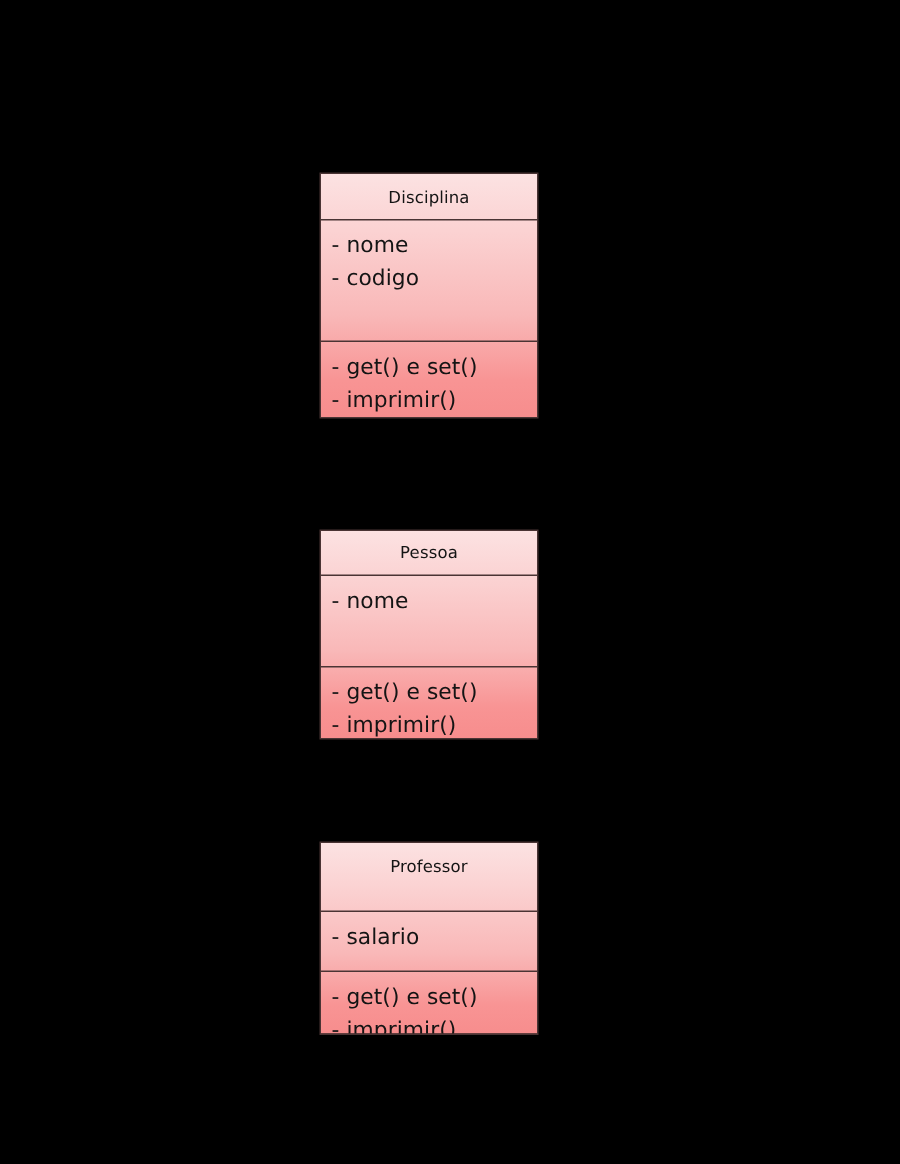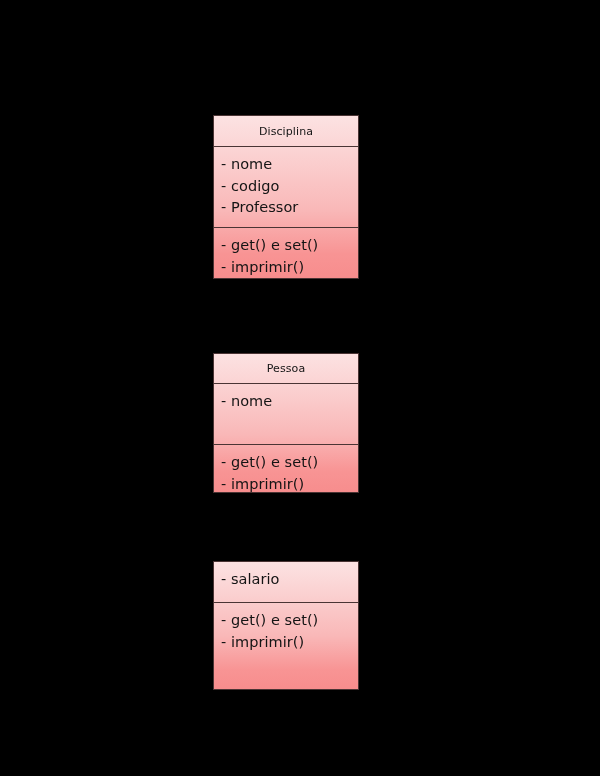--- a/index.html
+++ b/index.html
@@ -73,21 +73,20 @@
 <div id="canvas"></div>
 
 <div class="uml-class" style="left:213px; top:115px; width:146px; height:164px;">
   <div class="uml-compartment" style="height:30px;">
     <div class="uml-title">Disciplina</div>
   </div>
   <div class="uml-compartment" style="height:81px;">
     <ul class="uml-member-list">
       <li class="uml-member">- nome</li>
       <li class="uml-member">- codigo</li>
-      <li class="uml-member">- Professor</li>
     </ul>
   </div>
   <div class="uml-compartment" style="height:53px;">
     <ul class="uml-member-list">
       <li class="uml-member">- get() e set()</li>
       <li class="uml-member">- imprimir()</li>
     </ul>
   </div>
 </div>
 
@@ -102,21 +101,24 @@
   </div>
   <div class="uml-compartment" style="height:50px;">
     <ul class="uml-member-list">
       <li class="uml-member">- get() e set()</li>
       <li class="uml-member">- imprimir()</li>
     </ul>
   </div>
 </div>
 
 <div class="uml-class" style="left:213px; top:561px; width:146px; height:129px;">
-  <div class="uml-compartment" style="height:40px;">
+  <div class="uml-compartment" style="height:31px;">
+    <div class="uml-title">Professor</div>
+  </div>
+  <div class="uml-compartment" style="height:40px;margin-top:14px;">
     <ul class="uml-member-list">
       <li class="uml-member">- salario</li>
     </ul>
   </div>
   <div class="uml-compartment" style="height:58px;">
     <ul class="uml-member-list">
       <li class="uml-member">- get() e set()</li>
       <li class="uml-member">- imprimir()</li>
     </ul>
   </div>

